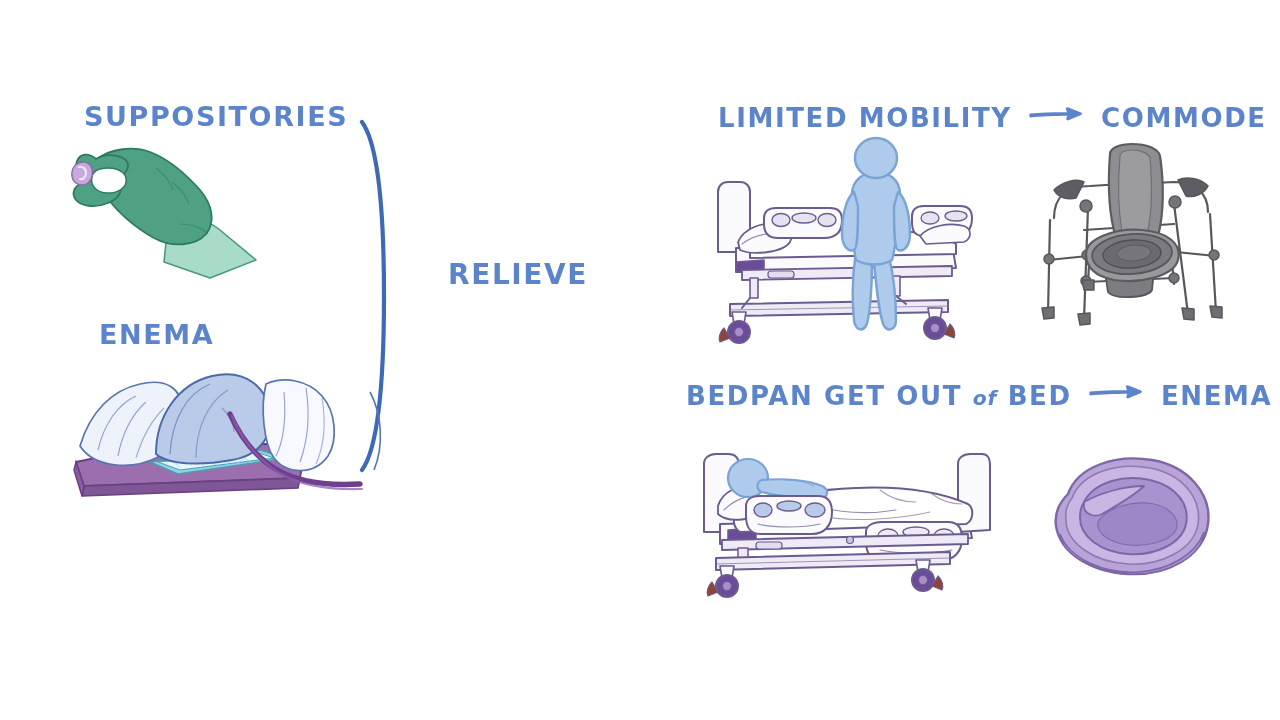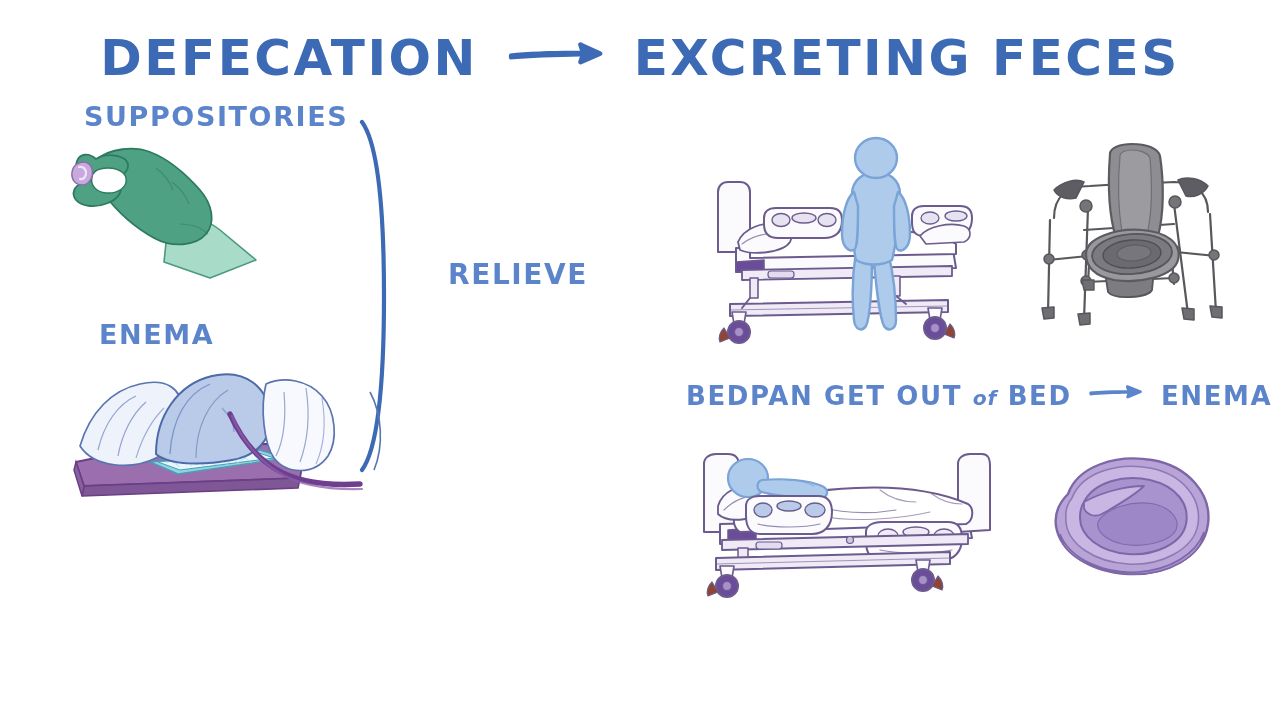--- a/index.html
+++ b/index.html
@@ -103,38 +103,38 @@
     top: 118px;
     width: 46px;
     height: 356px;
   }
 </style>
 </head>
 <body>
 
 <div id="page">
 
-  <div class="title">
-    <span>DEFECATION</span>
+
+  <div class="label" id="label-suppositories">SUPPOSITORIES</div>
+
+  <div class="label" id="label-enema">ENEMA</div>
+
+  <div class="label" id="label-relieve">
+    <div>RELIEVE</div>
+  </div>
+
+  <div class="label" id="label-limited">
+    <span>LIMITED MOBILITY</span>
     <span class="arrowglyph">
-      <svg width="96" height="34" viewBox="0 0 96 34" aria-hidden="true">
-        <path d="M2 18.5 C20 16.4, 48 15.6, 72 15.8 L70 9.5 C70.6 7.2, 73 6.6, 74.8 8.2 L93 16.4 C95 17.4, 95 19.6, 93 20.7 L74.6 28.8 C72.7 30.2, 70.3 29.4, 70.1 27 L71.9 21.4 C48 21.8, 19.8 22.6, 2.2 24.6 C0.6 24.2, 0.3 19.2, 2 18.5 Z" fill="#3c6ab4"></path>
+      <svg width="54" height="20" viewBox="0 0 54 20" aria-hidden="true">
+        <path d="M1 10.6 C12 9.6, 26 9.2, 38 9.3 L36.8 5.6 C37.2 4.1, 39 3.8, 40.1 4.7 L52 9.6 C53.2 10.2, 53.2 11.5, 52 12.1 L40 17.1 C38.9 18, 37.4 17.5, 37.2 16.1 L38.3 12.7 C26.2 12.9, 12 13.3, 1.2 14.4 C0.2 14.1, 0 11, 1 10.6 Z" fill="#5b84cb"></path>
       </svg>
     </span>
-    <span>EXCRETING FECES</span>
-  </div>
-
-  <div class="label" id="label-suppositories">SUPPOSITORIES</div>
-
-  <div class="label" id="label-enema">ENEMA</div>
-
-  <div class="label" id="label-relieve">
-    <div>RELIEVE</div>
-  </div>
-
+    <span>COMMODE</span>
+  </div>
 
   <div class="label" id="label-cannot">
     <span>BEDPAN GET OUT</span>
     <span class="lc">of</span>
     <span>BED</span>
     <span class="arrowglyph">
       <svg width="54" height="20" viewBox="0 0 54 20" aria-hidden="true">
         <path d="M1 10.6 C12 9.6, 26 9.2, 38 9.3 L36.8 5.6 C37.2 4.1, 39 3.8, 40.1 4.7 L52 9.6 C53.2 10.2, 53.2 11.5, 52 12.1 L40 17.1 C38.9 18, 37.4 17.5, 37.2 16.1 L38.3 12.7 C26.2 12.9, 12 13.3, 1.2 14.4 C0.2 14.1, 0 11, 1 10.6 Z" fill="#5b84cb"></path>
       </svg>
     </span>

